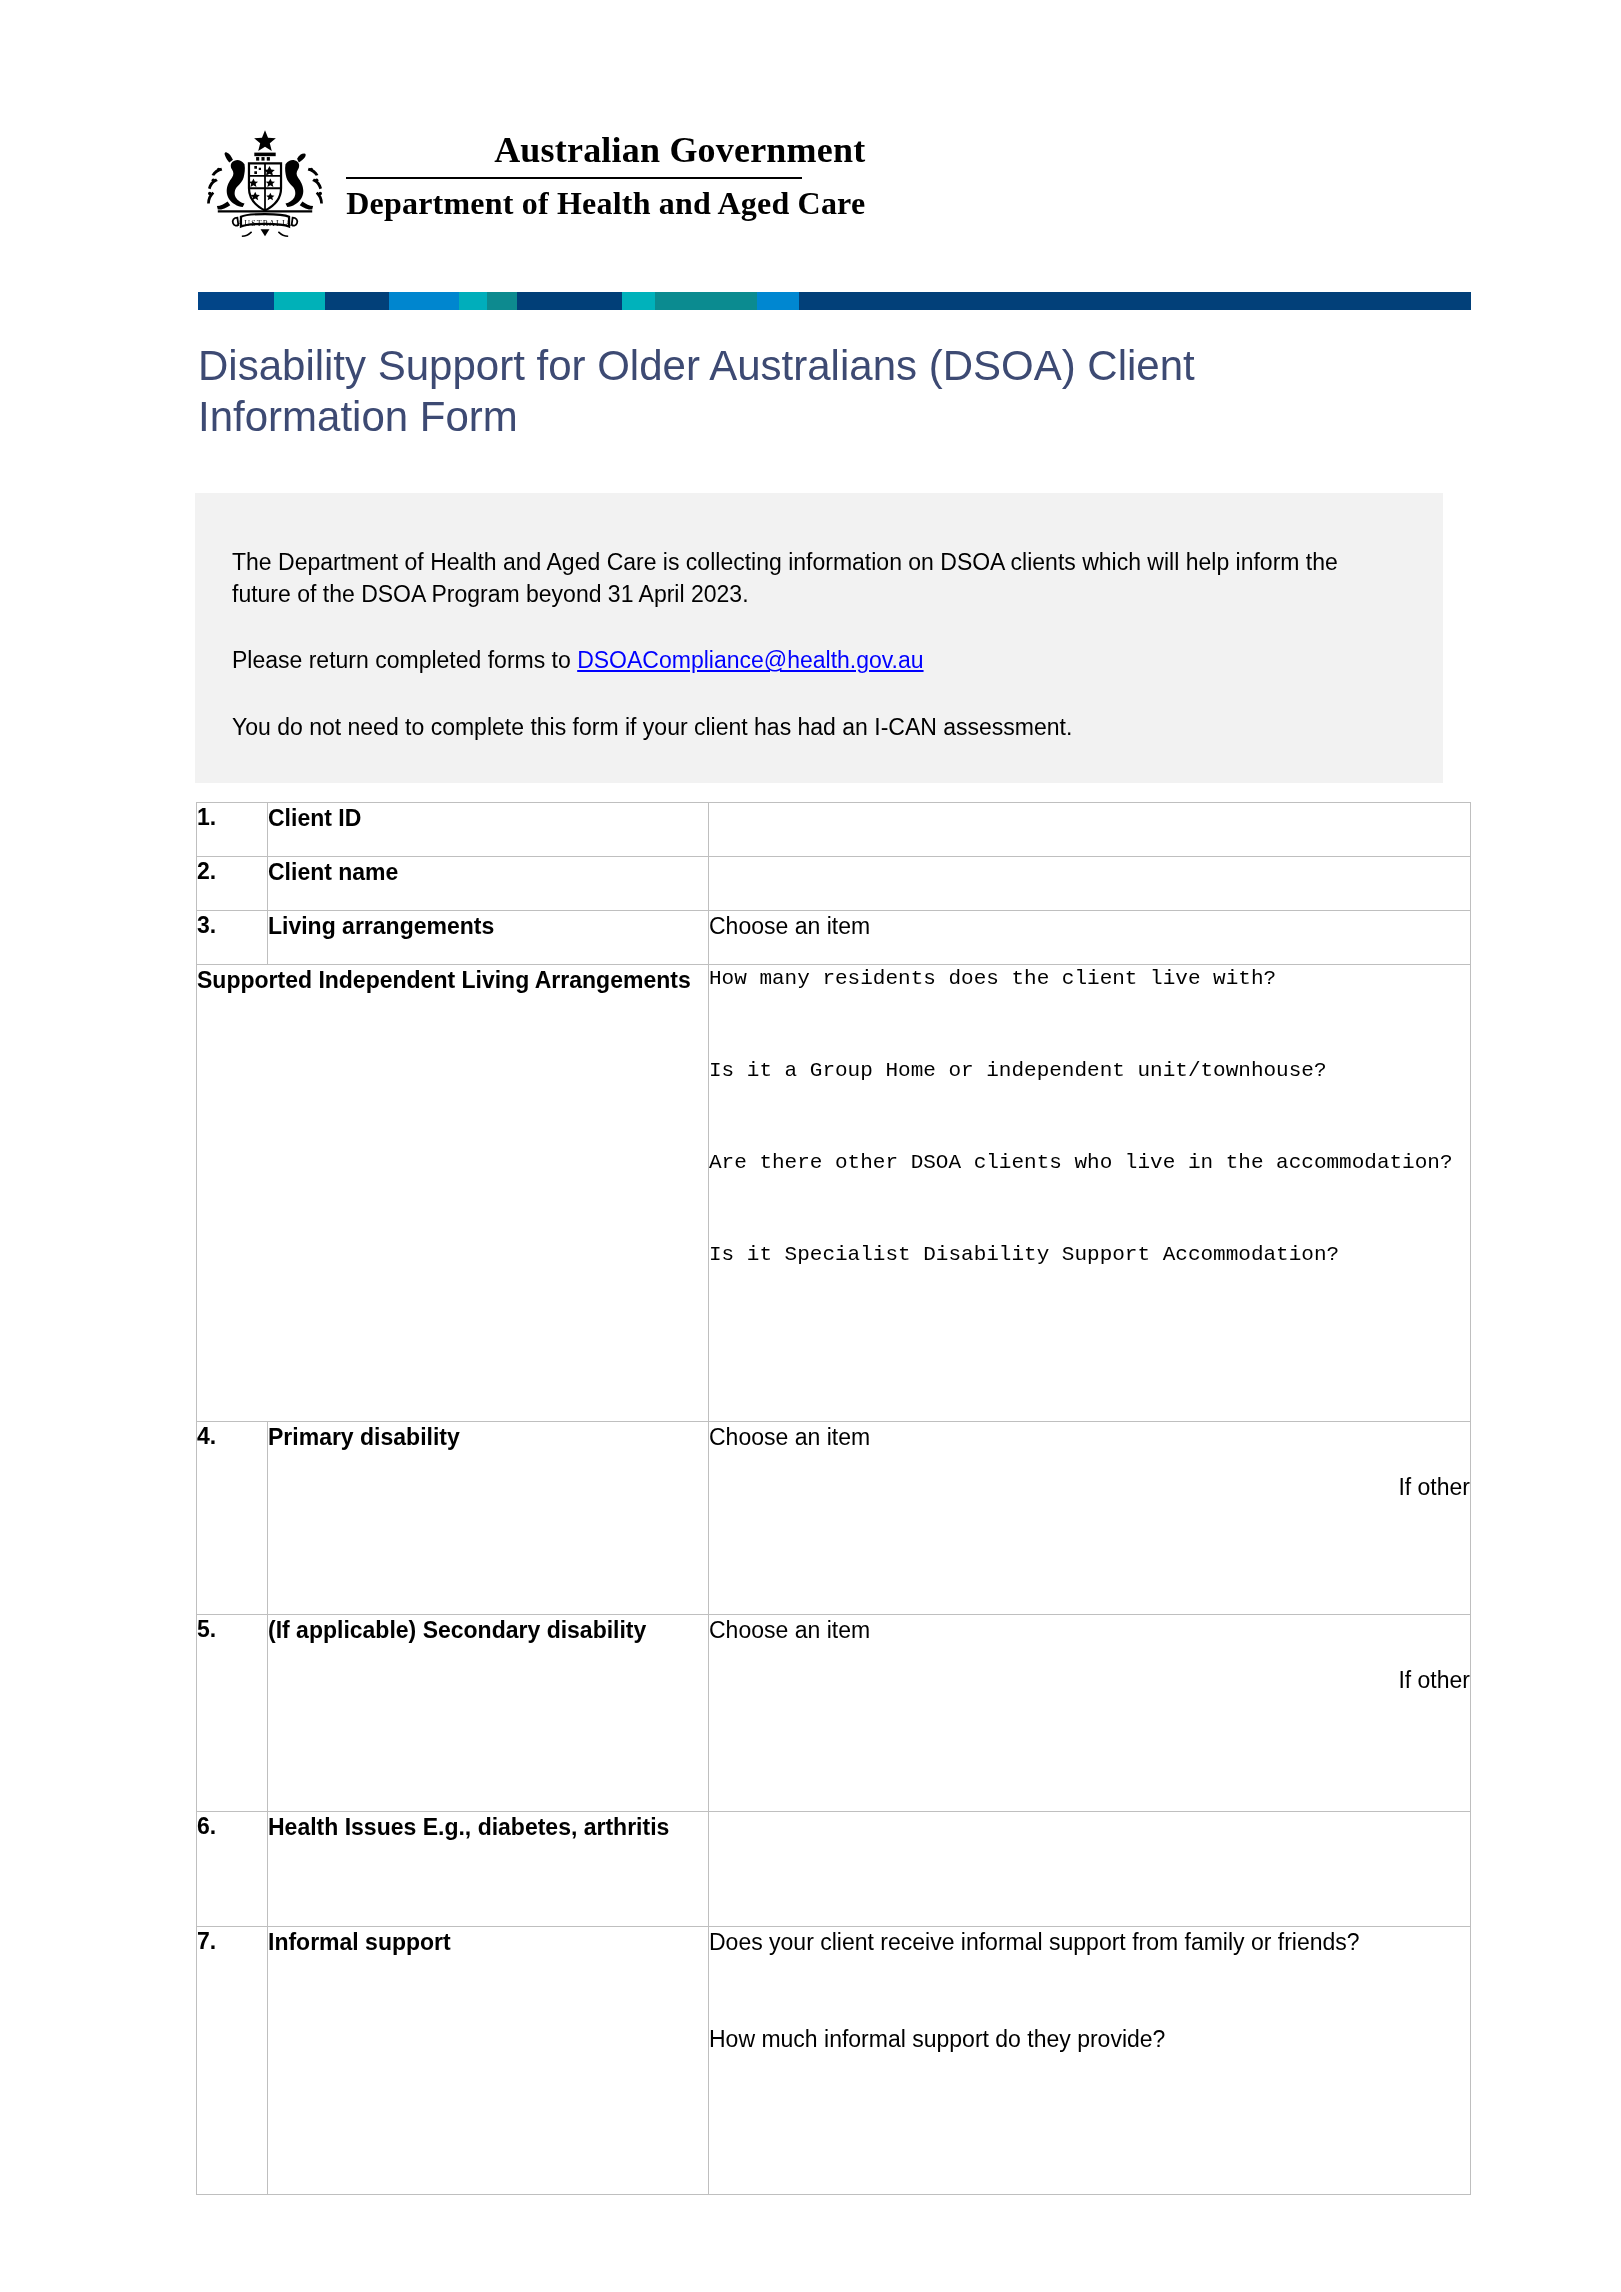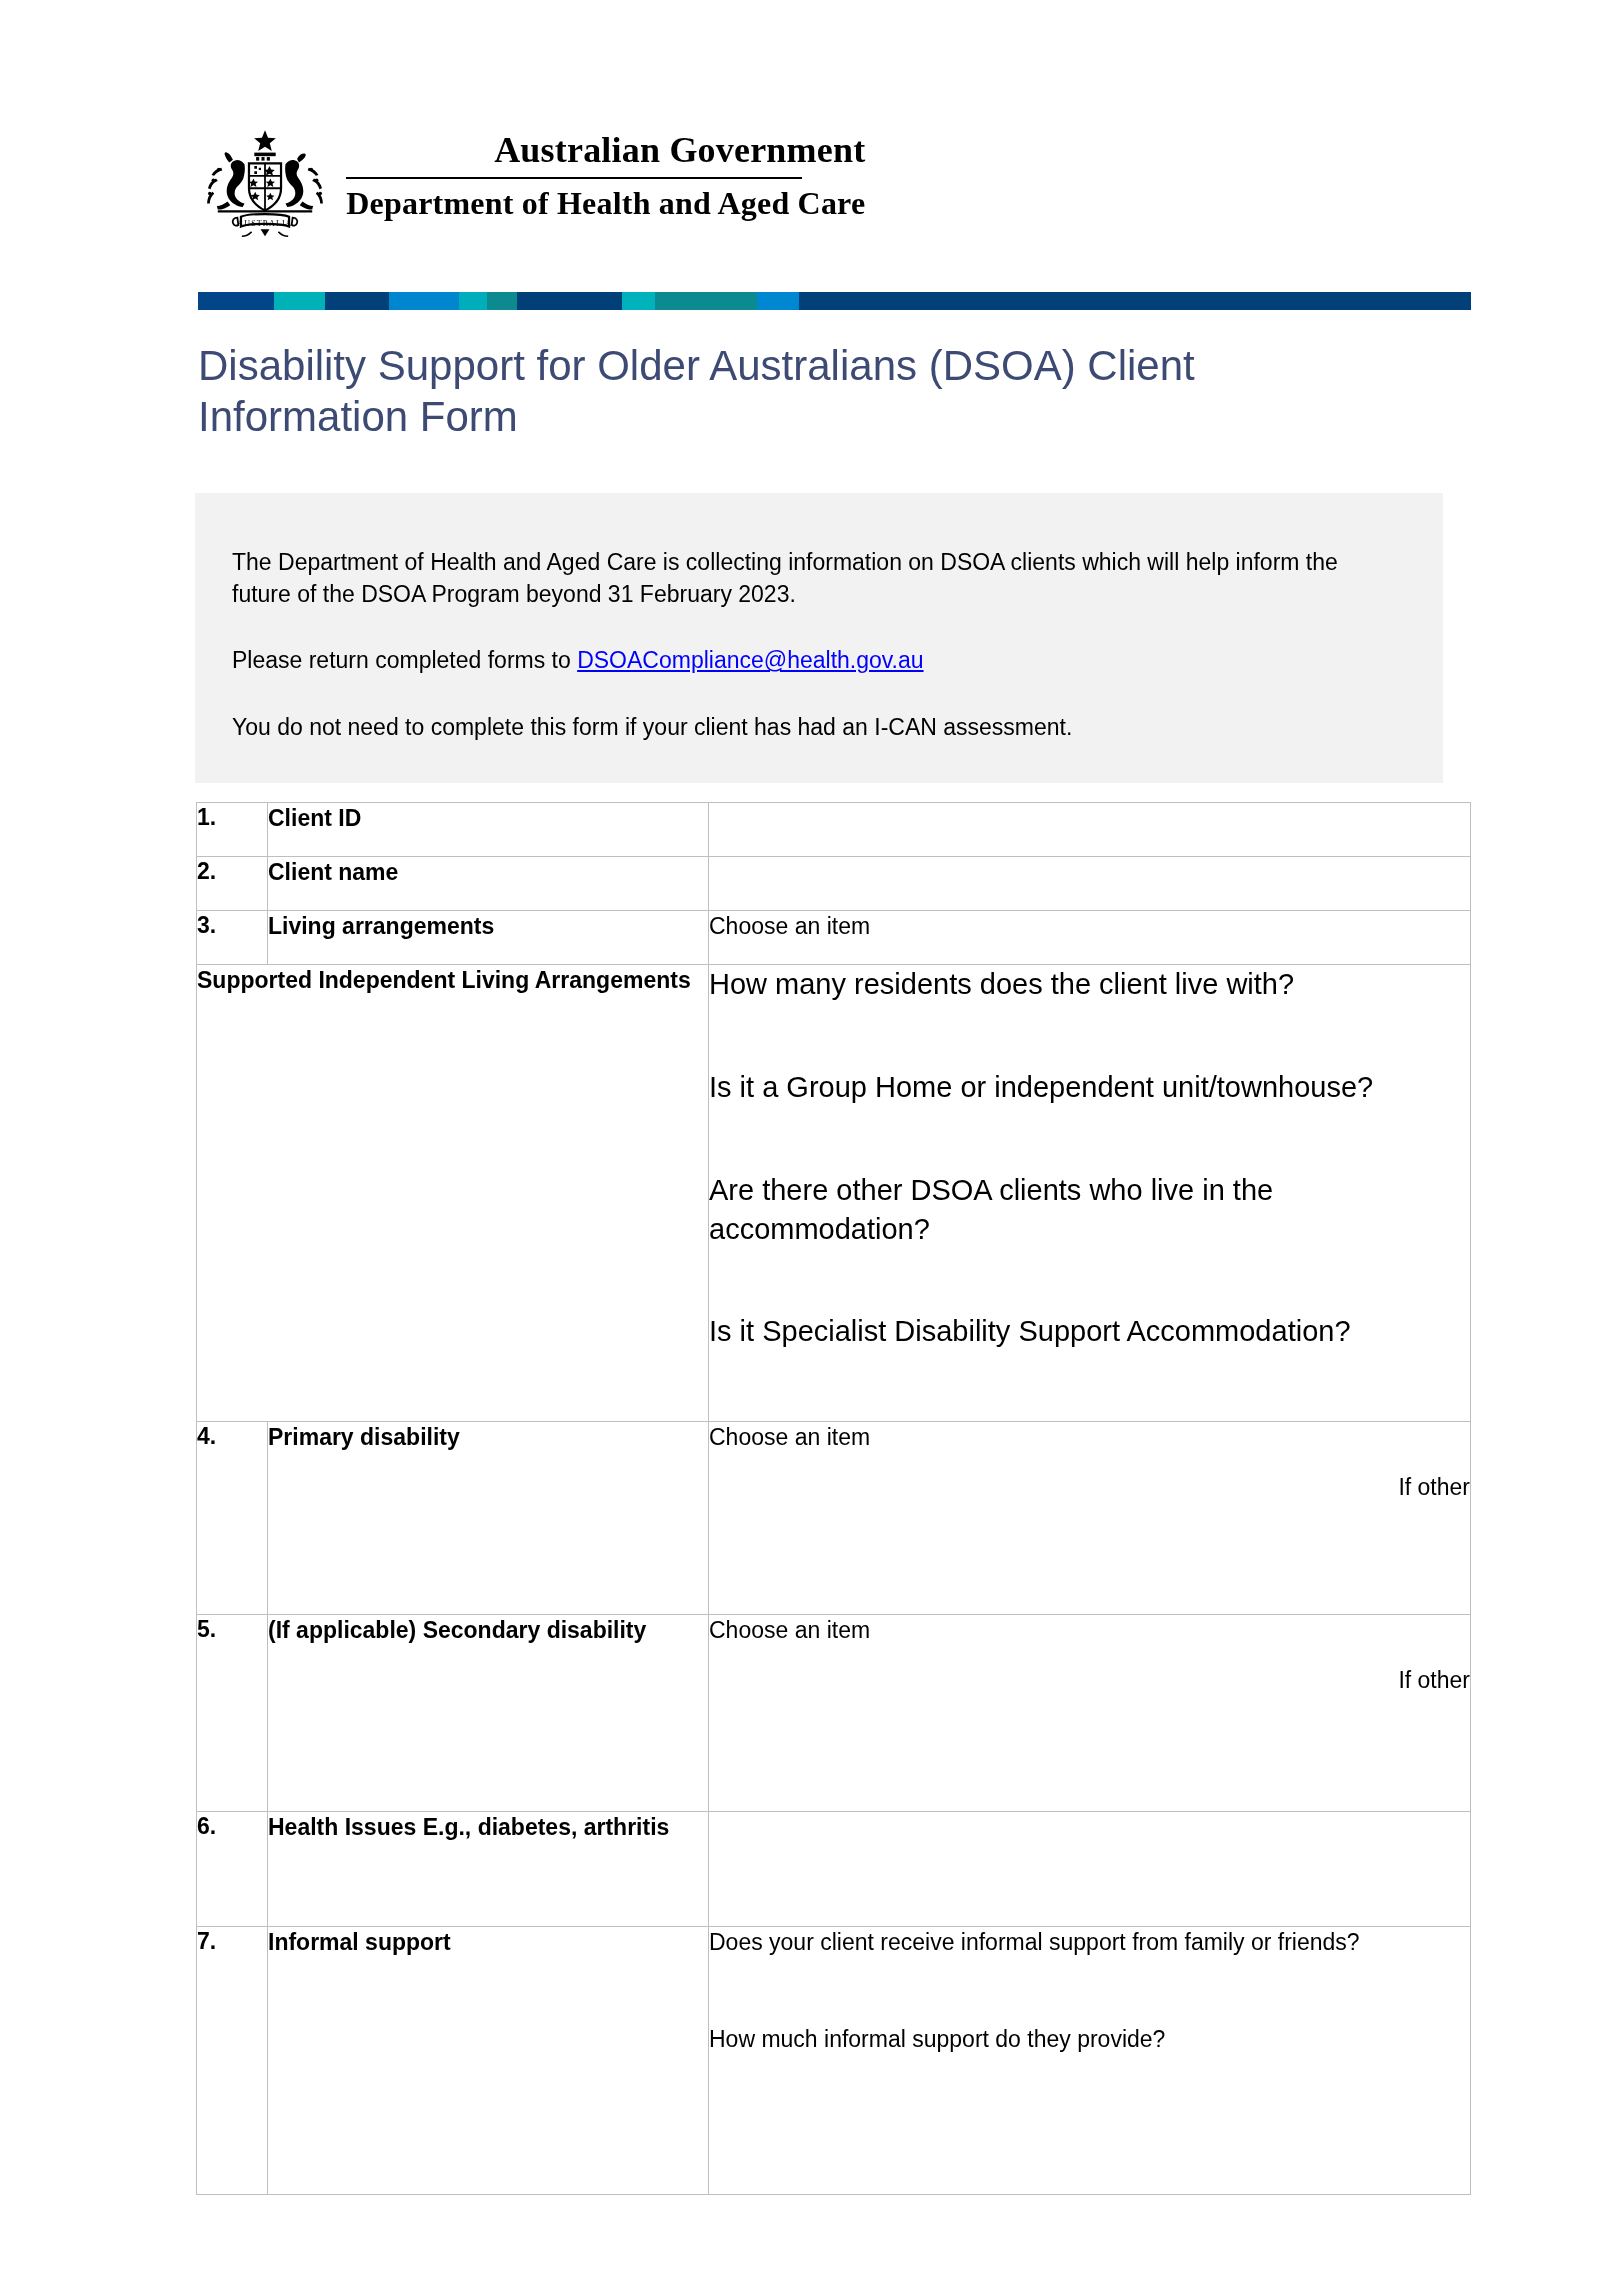--- a/index.html
+++ b/index.html
@@ -159,24 +159,25 @@
 
   
   .sil-label {
     font-weight: bold;
     font-size: 23px;
     line-height: 1.33;
     padding: 19.6px 12.5px 0 16px;
     vertical-align: top;
   }
   .sil-questions {
-    font-size: 29px;
+    font-size: 21px;
     line-height: 1.34;
     padding: 23px 18px 0 14.3px;
     vertical-align: top;
+    font-family: Liberation Mono, monospace;
   }
   .sil-questions .q { margin-bottom: 64px; }
   .sil-questions .q:last-child { margin-bottom: 0; }
 
   .tall-4  { height: 192px; }
   .tall-5  { height: 196px; }
   .tall-6  { height: 114px; }
   .tall-7  { height: 267px; }
   .sil-h   { height: 456px; }
 
@@ -253,21 +254,21 @@
       <span style="background: rgb(1, 63, 120); width: 8.2%;"></span>
       <span style="background: rgb(0, 178, 187); width: 2.6%;"></span>
       <span style="background: rgb(11, 139, 144); width: 8%;"></span>
       <span style="background: rgb(0, 135, 209); width: 3.3%;"></span>
       <span style="background: rgb(2, 64, 121); width: 52.8%;"></span>
     </div>
 
   <h1 class="doc-title">Disability Support for Older Australians (DSOA) Client Information Form</h1>
 
   <div class="intro-box">
-    <p>The Department of Health and Aged Care is collecting information on DSOA clients which will help inform the future of the DSOA Program beyond 31 February 2023.</p>
+    <p>The Department of Health and Aged Care is collecting information on DSOA clients which will help inform the future of the DSOA Program beyond 31 April 2023.</p>
     <p><span>Please return completed forms to </span><a class="email-link" href="#">DSOACompliance@health.gov.au</a></p>
     <p>You do not need to complete this form if your client has had an I-CAN assessment.</p>
   </div>
 
   <table class="form-table">
     <colgroup>
       <col class="col-num">
         <col class="col-label">
         <col class="col-value">
     </colgroup>

